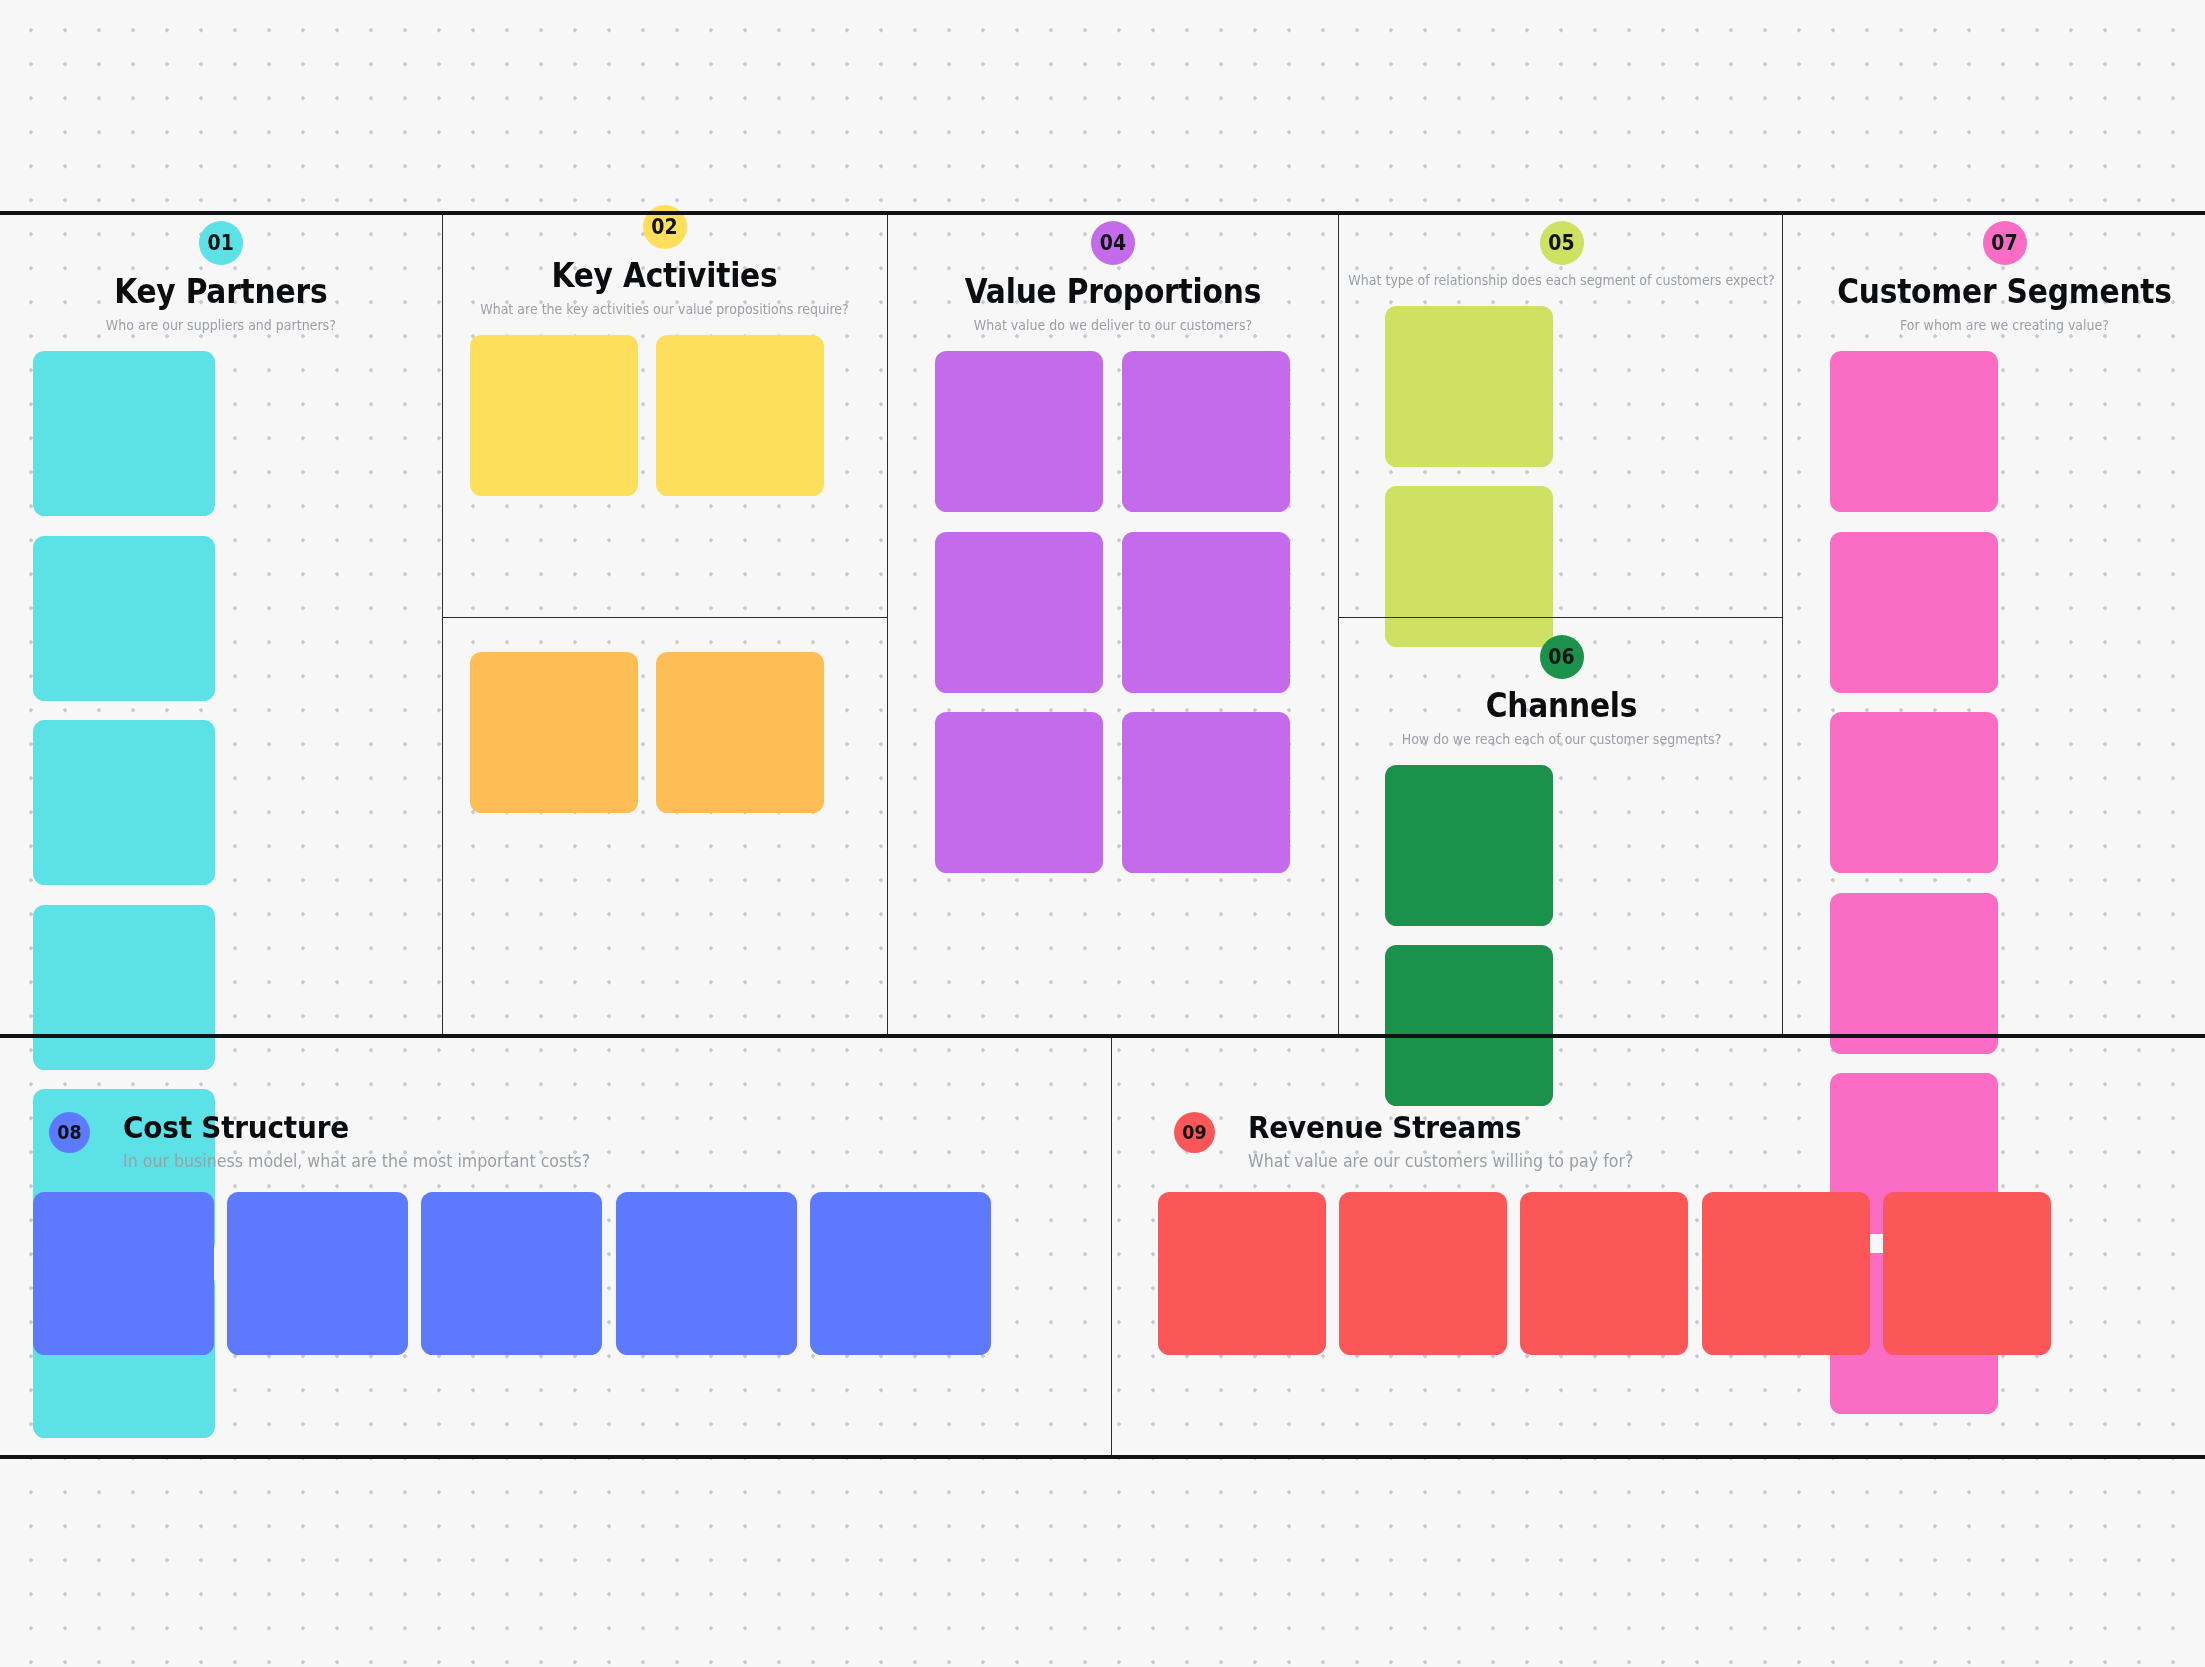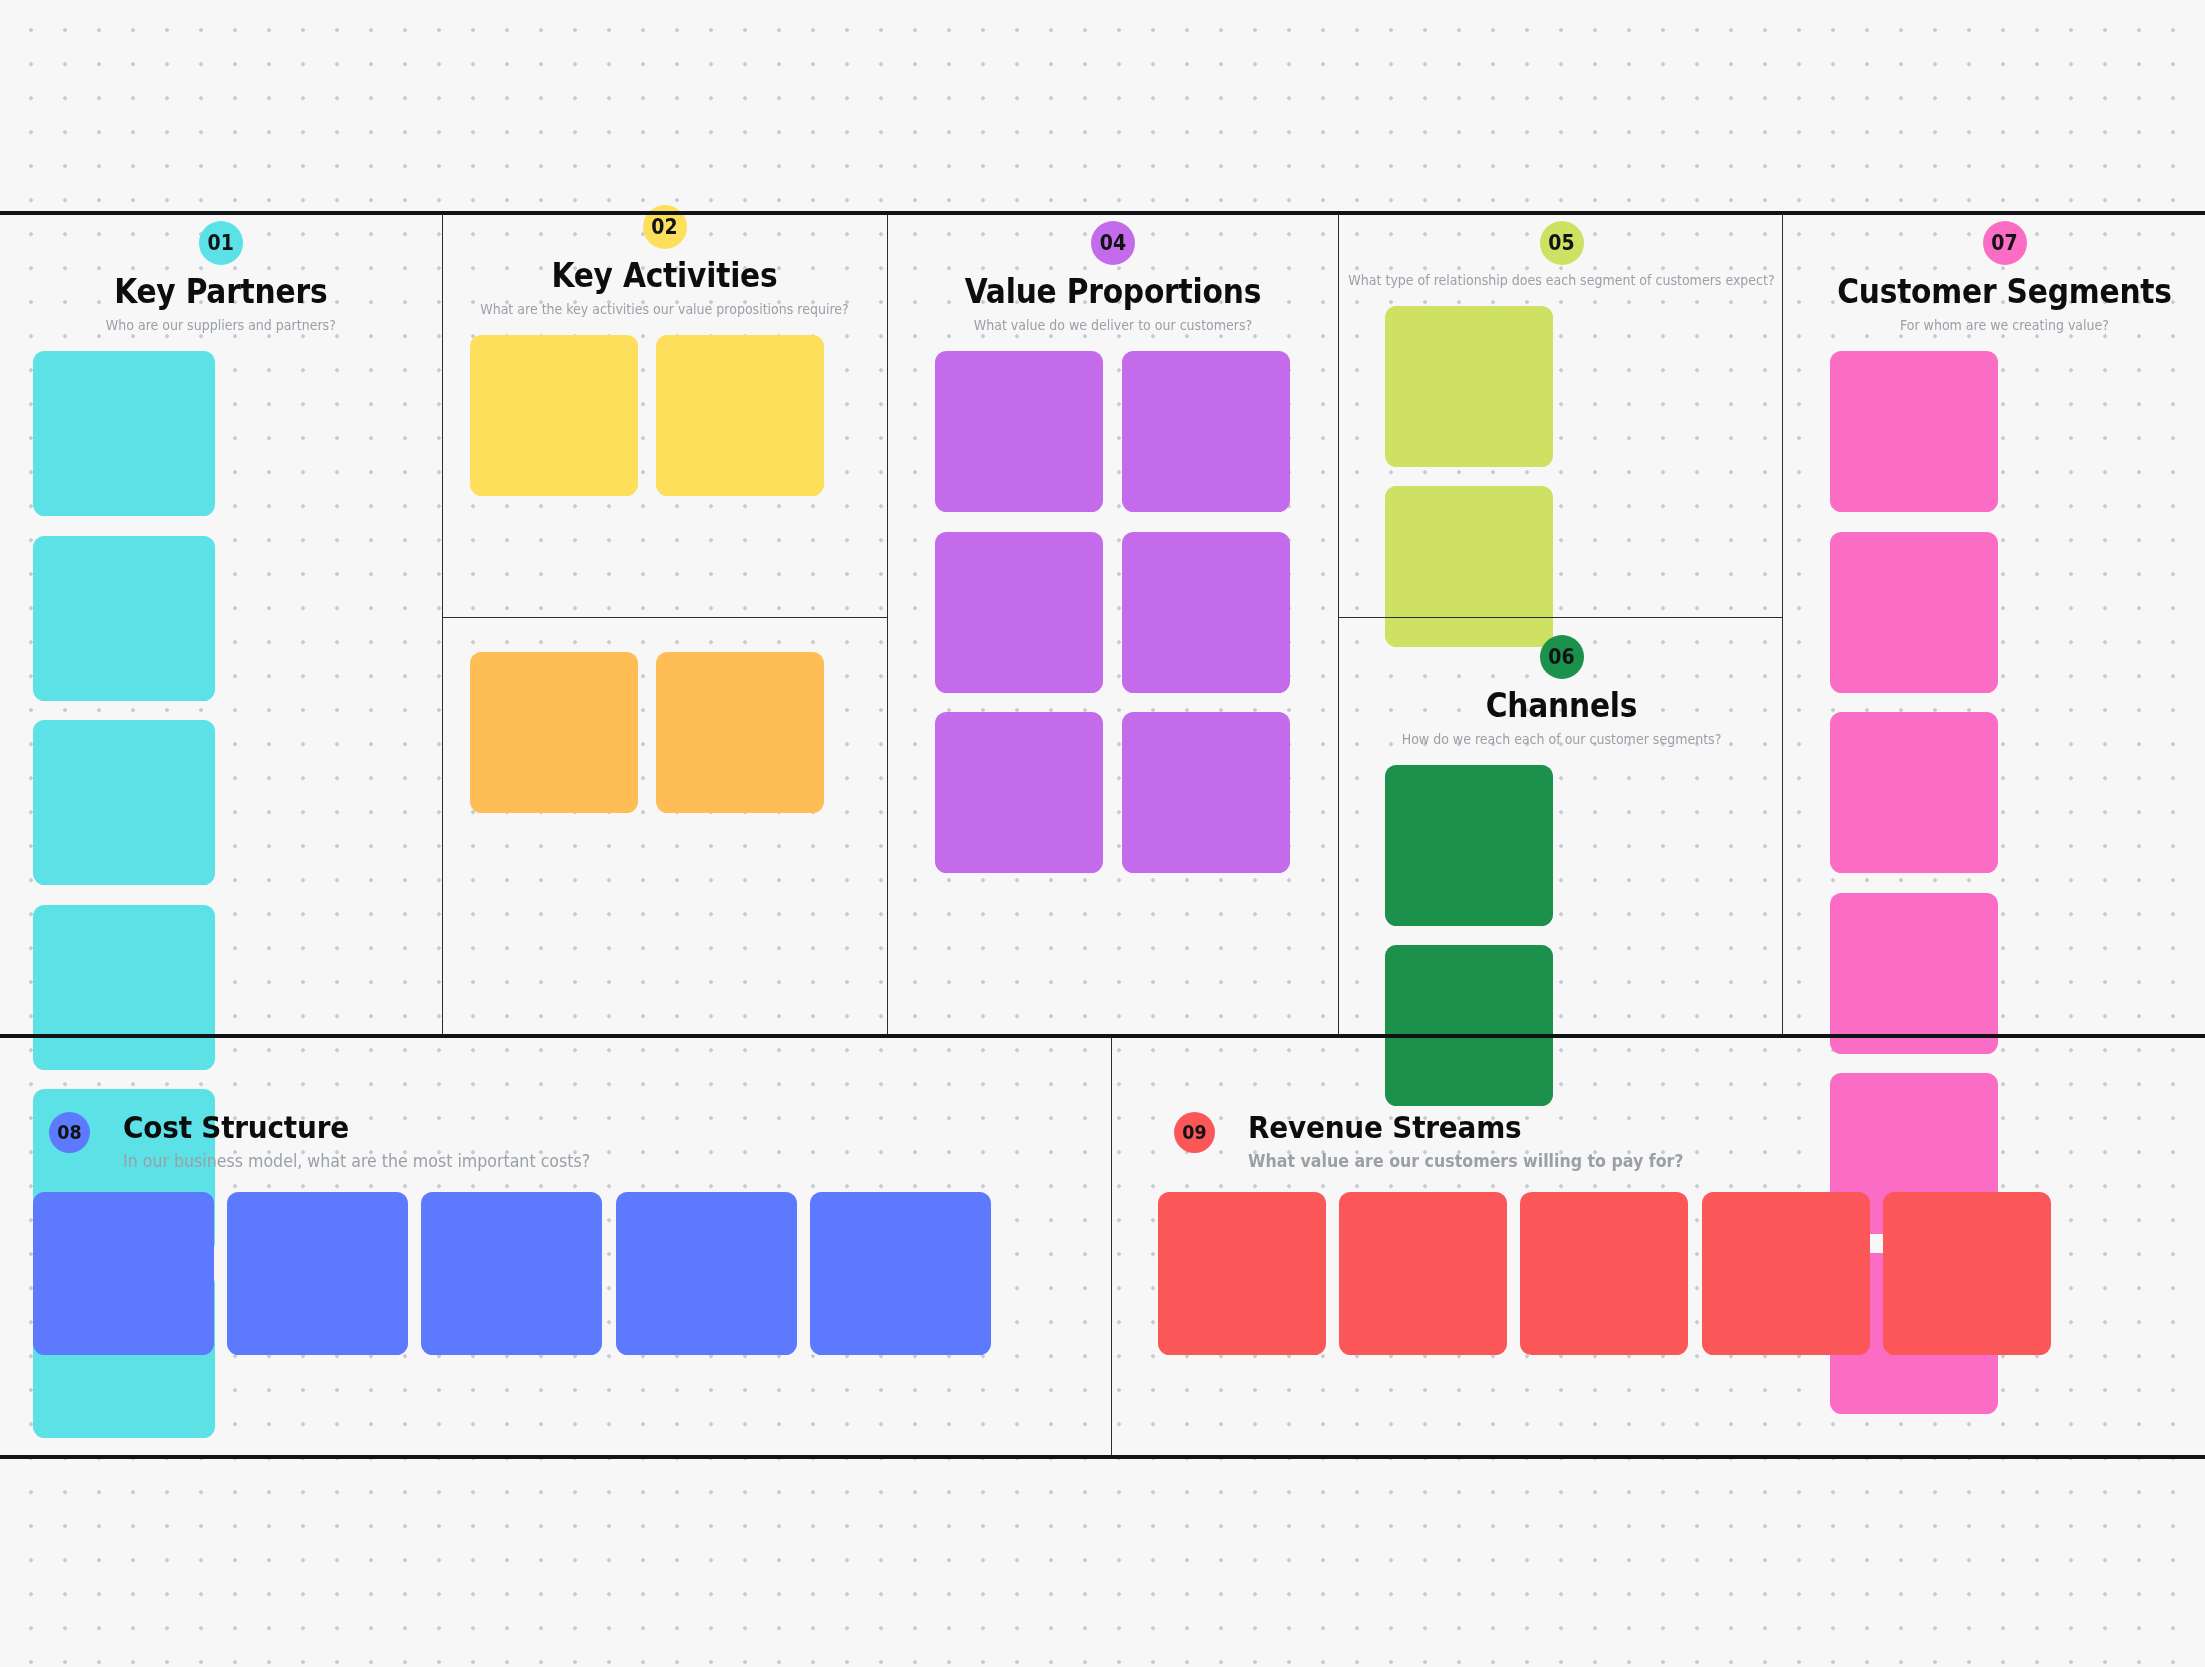--- a/index.html
+++ b/index.html
@@ -186,21 +186,21 @@
       <div class="note" style="width:181px; height:163px; background:#5D79FD;"></div>
       <div class="note" style="width:181px; height:163px; background:#5D79FD;"></div>
     </div>
   </div>
 
   <div class="block" style="left:1158px; top:1094px; width:1054px;">
     <div class="wide-head">
       <div class="badge" style="background:#FB5759;">09</div>
       <div>
         <div class="wide-title">Revenue Streams</div>
-        <div class="wide-sub" style="margin-top:6.2px;font-weight:bold;">What value are our customers willing to pay for?</div>
+        <div class="wide-sub" style="margin-top:6.2px;">What value are our customers willing to pay for?</div>
       </div>
     </div>
     <div class="notes" style="margin-top:21px; gap:13.2px;">
       <div class="note" style="width:168px; height:163px; background:#FB5759;"></div>
       <div class="note" style="width:168px; height:163px; background:#FB5759;"></div>
       <div class="note" style="width:168px; height:163px; background:#FB5759;"></div>
       <div class="note" style="width:168px; height:163px; background:#FB5759;"></div>
       <div class="note" style="width:168px; height:163px; background:#FB5759;"></div>
     </div>
   </div>

